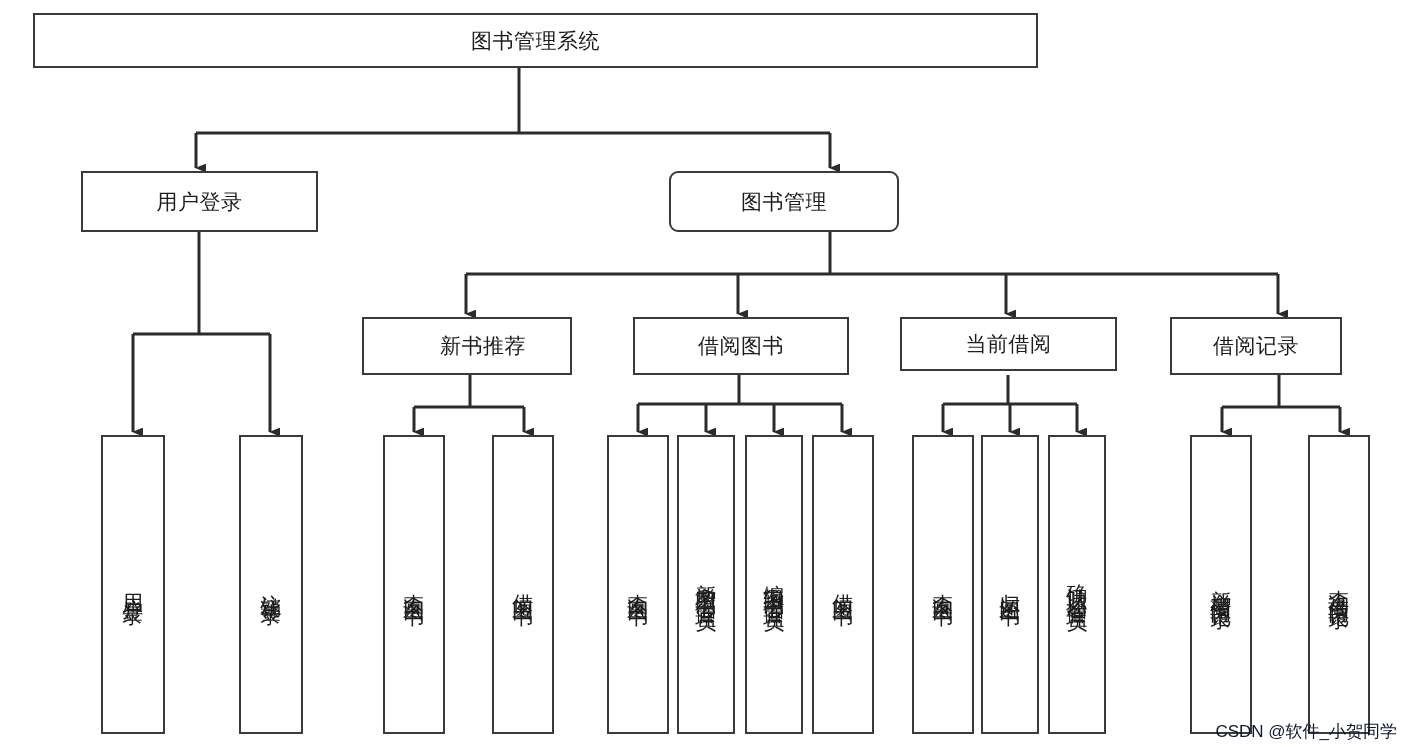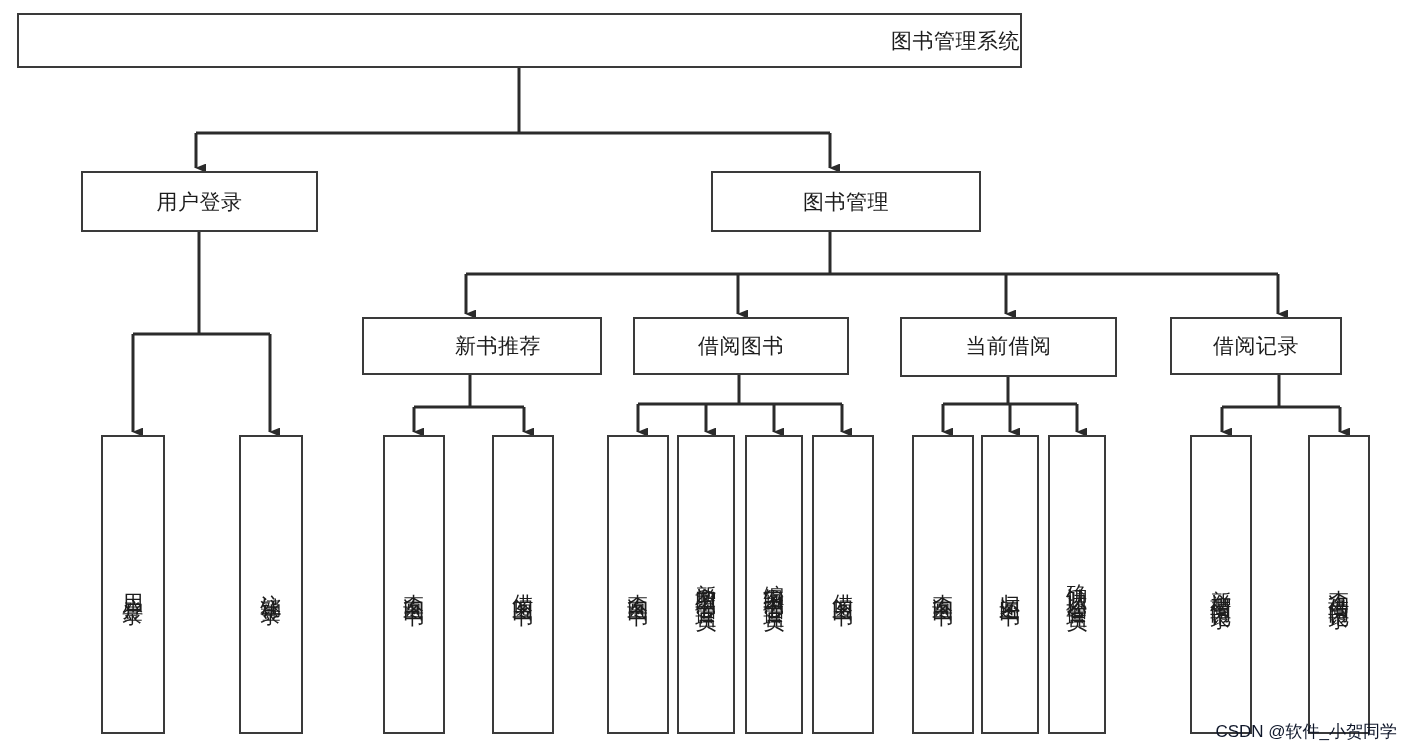--- a/index.html
+++ b/index.html
@@ -117,38 +117,38 @@
       <path d="M1010,404 L1010,432" marker-end="url(#arrowhead)"></path>
       <path d="M1077,404 L1077,432" marker-end="url(#arrowhead)"></path>
 
       <path d="M1279,375 L1279,407"></path>
       <path d="M1222,407 L1340,407"></path>
       <path d="M1222,407 L1222,432" marker-end="url(#arrowhead)"></path>
       <path d="M1340,407 L1340,432" marker-end="url(#arrowhead)"></path>
     </g>
   </svg>
 
-  <div class="node-box" style="left:17px; top:13px; width:1005px; height:55px;justify-content:flex-end;">
+  <div class="node-box" style="left:33px; top:13px; width:1005px; height:55px;">
     <span class="node-label">图书管理系统</span>
   </div>
 
   <div class="node-box" style="left:81px; top:171px; width:237px; height:61px;">
     <span class="node-label">用户登录</span>
   </div>
-  <div class="node-box" style="left:711px; top:171px; width:270px; height:61px;">
+  <div class="node-box" style="left:669px; top:171px; width:230px; height:61px;border-radius:9px;">
     <span class="node-label">图书管理</span>
   </div>
 
-  <div class="node-box" style="left:362px; top:317px; width:240px; height:58px;padding-left:32px;">
+  <div class="node-box" style="left:362px; top:317px; width:210px; height:58px;padding-left:32px;">
     <span class="node-label">新书推荐</span>
   </div>
   <div class="node-box" style="left:633px; top:317px; width:216px; height:58px;">
     <span class="node-label">借阅图书</span>
   </div>
-  <div class="node-box" style="left:900px; top:317px; width:217px; height:60px;font-family:Liberation Serif, serif;">
+  <div class="node-box" style="left:900px; top:317px; width:217px; height:54px;">
     <span class="node-label">当前借阅</span>
   </div>
   <div class="node-box" style="left:1170px; top:317px; width:172px; height:58px;">
     <span class="node-label">借阅记录</span>
   </div>
 
   <div class="node-box leaf" style="left:101px; top:435px; width:64px; height:299px;">
     <span class="node-label">用户登录</span>
   </div>
   <div class="node-box leaf" style="left:239px; top:435px; width:64px; height:299px;">

